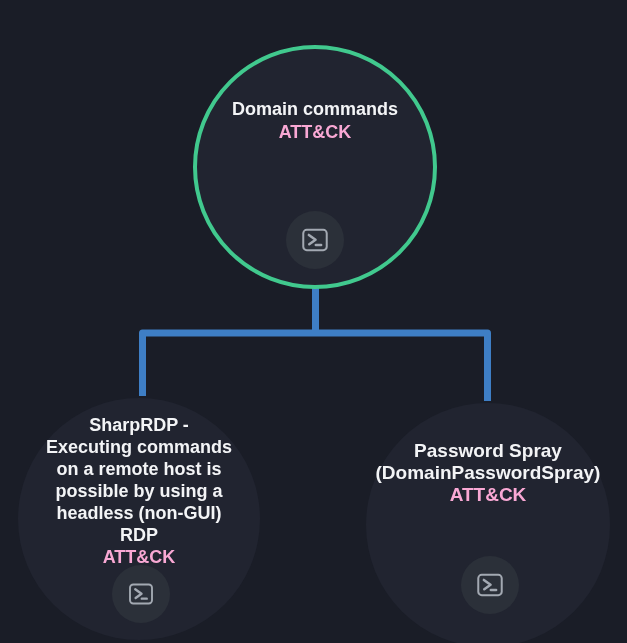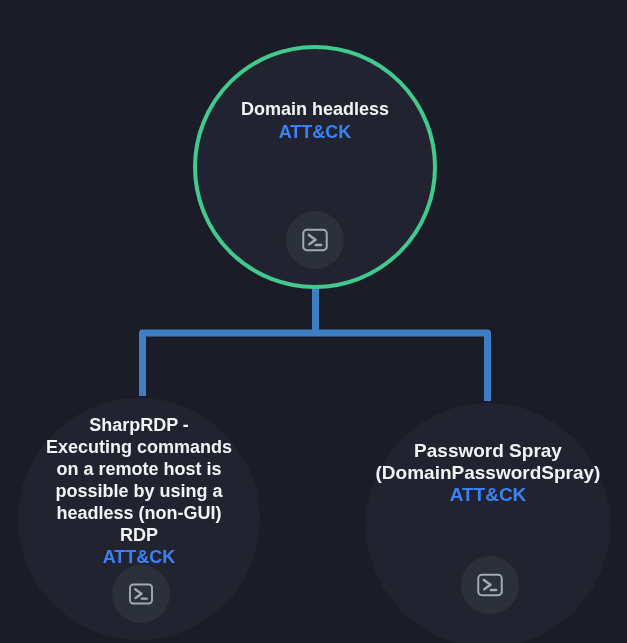--- a/index.html
+++ b/index.html
@@ -53,21 +53,21 @@
   .node-title {
     color: #f3f4f6;
     font-weight: bold;
     white-space: pre-line;
   }
   .root-label .node-title  { font-size: 18px; line-height: 23px; }
   .left-label .node-title  { font-size: 18px; line-height: 22px; }
   .right-label .node-title { font-size: 19px; line-height: 22px; text-align: center; }
   .attack-link {
     display: inline-block;
-    color: #3b82f6;
+    color: #f9a8d4;
     font-weight: bold;
     font-size: 18px;
     line-height: 22px;
     text-decoration: none;
     cursor: pointer;
   }
   .right-label .attack-link { font-size: 19px; }
   .icon-badge {
     position: absolute;
     width: 58px; height: 58px;
@@ -88,21 +88,21 @@
 
 <div class="canvas">
 
   <svg class="connectors" viewBox="0 0 627 643" xmlns="http://www.w3.org/2000/svg">
     <path d="M315.5 287 L315.5 333" stroke="#3e7ec5" stroke-width="7" fill="none"></path>
     <path d="M142.5 396 L142.5 333 L487.5 333 L487.5 401" stroke="#3e7ec5" stroke-width="7" fill="none" stroke-linejoin="round"></path>
   </svg>
 
   <div class="node root-node">
     <div class="node-label root-label">
-      <div class="node-title">Domain headless</div>
+      <div class="node-title">Domain commands</div>
       <a class="attack-link">ATT&amp;CK</a>
     </div>
     <div class="icon-badge root-badge">
       <svg class="ps-svg" width="32" height="32" viewBox="0 0 24 24">
         <rect x="3.2" y="4.4" width="17.6" height="15.2" rx="2.6" fill="none" stroke="#a3a9b2" stroke-width="1.5"></rect>
         <path d="M7.4 8.2 L12.4 11.8 L7.7 15.2" fill="none" stroke="#a3a9b2" stroke-width="1.9" stroke-linecap="round" stroke-linejoin="round"></path>
         <line x1="12.6" y1="15.7" x2="16.6" y2="15.7" stroke="#a3a9b2" stroke-width="1.9" stroke-linecap="round"></line>
       </svg>
     </div>
   </div>

